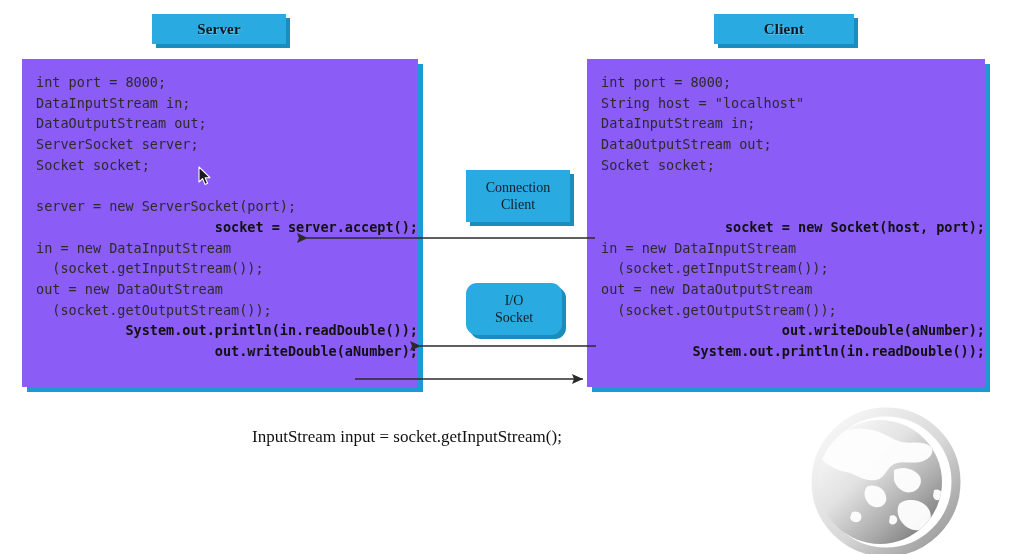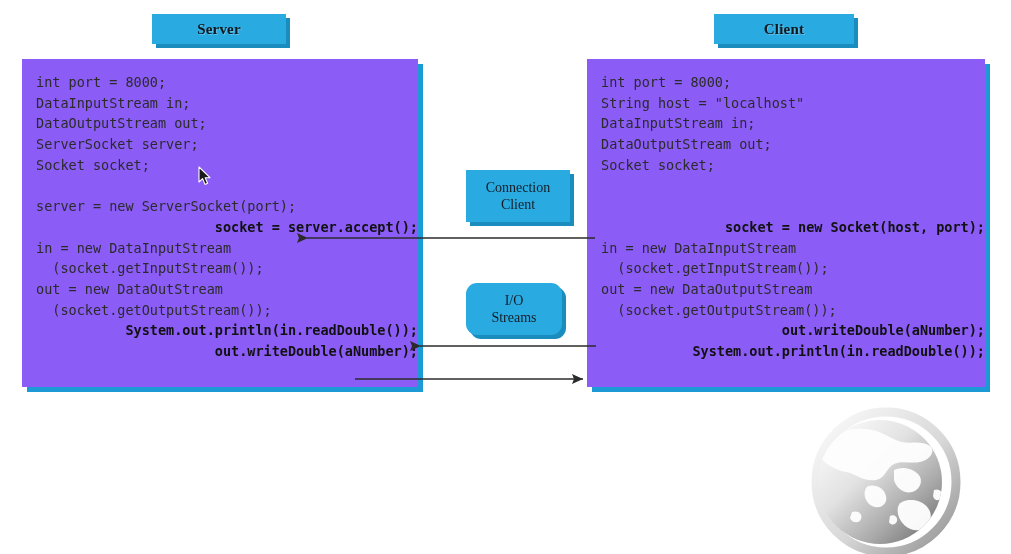--- a/index.html
+++ b/index.html
@@ -138,40 +138,41 @@
     <div class="code-lines" id="client-code-lines"><span class="ln">int port = 8000;</span><span class="ln">String host = "localhost"</span><span class="ln">DataInputStream in;</span><span class="ln">DataOutputStream out;</span><span class="ln">Socket socket;</span><span class="ln blank">&nbsp;</span><span class="ln blank">&nbsp;</span><span class="ln b">socket = new Socket(host, port);</span><span class="ln">in = new DataInputStream</span><span class="ln">  (socket.getInputStream());</span><span class="ln">out = new DataOutputStream</span><span class="ln">  (socket.getOutputStream());</span><span class="ln b">out.writeDouble(aNumber);</span><span class="ln b">System.out.println(in.readDouble());</span></div>
   </div>
 
   <div class="midbox" id="mid-connection">
     <span>Connection</span>
     <span>Client</span>
   </div>
 
   <div class="midbox" id="mid-io">
     <span>I/O</span>
-    <span>Streams</span>
+    <span>Socket</span>
   </div>
 
   <svg class="arrow-layer" viewBox="0 0 1011 554">
     <defs>
       <marker id="ah-left" markerWidth="12" markerHeight="10" refX="1" refY="5" orient="auto" markerUnits="userSpaceOnUse">
         <path d="M11,0 L0,5 L11,10 L9,5 Z" fill="#2b2b2b"></path>
       </marker>
       <marker id="ah-right" markerWidth="12" markerHeight="10" refX="11" refY="5" orient="auto" markerUnits="userSpaceOnUse">
         <path d="M0,0 L11,5 L0,10 L2,5 Z" fill="#2b2b2b"></path>
       </marker>
     </defs>
 
     <line x1="595" y1="238" x2="307" y2="238" stroke="#2b2b2b" stroke-width="1.4" marker-end="url(#ah-left)"></line>
 
     <line x1="596" y1="346" x2="420" y2="346" stroke="#2b2b2b" stroke-width="1.3" marker-end="url(#ah-left)"></line>
 
     <line x1="355" y1="379" x2="583" y2="379" stroke="#2b2b2b" stroke-width="1.4" marker-end="url(#ah-right)"></line>
   </svg>
 
+  <div class="caption" id="cap-1">InputStream input = socket.getInputStream();</div>
 
   <svg id="globe" viewBox="0 0 160 160">
     <defs>
       <linearGradient id="gOuter" x1="0" y1="0" x2="1" y2="1">
         <stop offset="0%" stop-color="#fdfdfd"></stop>
         <stop offset="55%" stop-color="#d8d8d8"></stop>
         <stop offset="100%" stop-color="#8e8e8e"></stop>
       </linearGradient>
       <linearGradient id="gBall" x1="0.1" y1="0.05" x2="0.95" y2="0.95">
         <stop offset="0%" stop-color="#fbfbfb"></stop>

